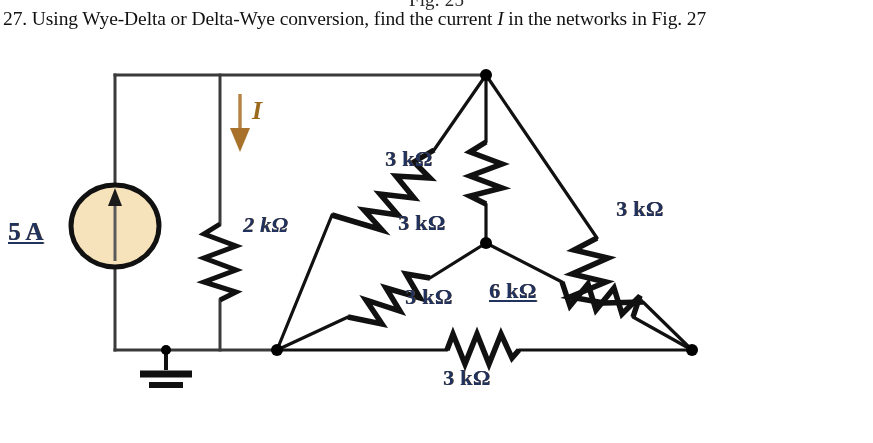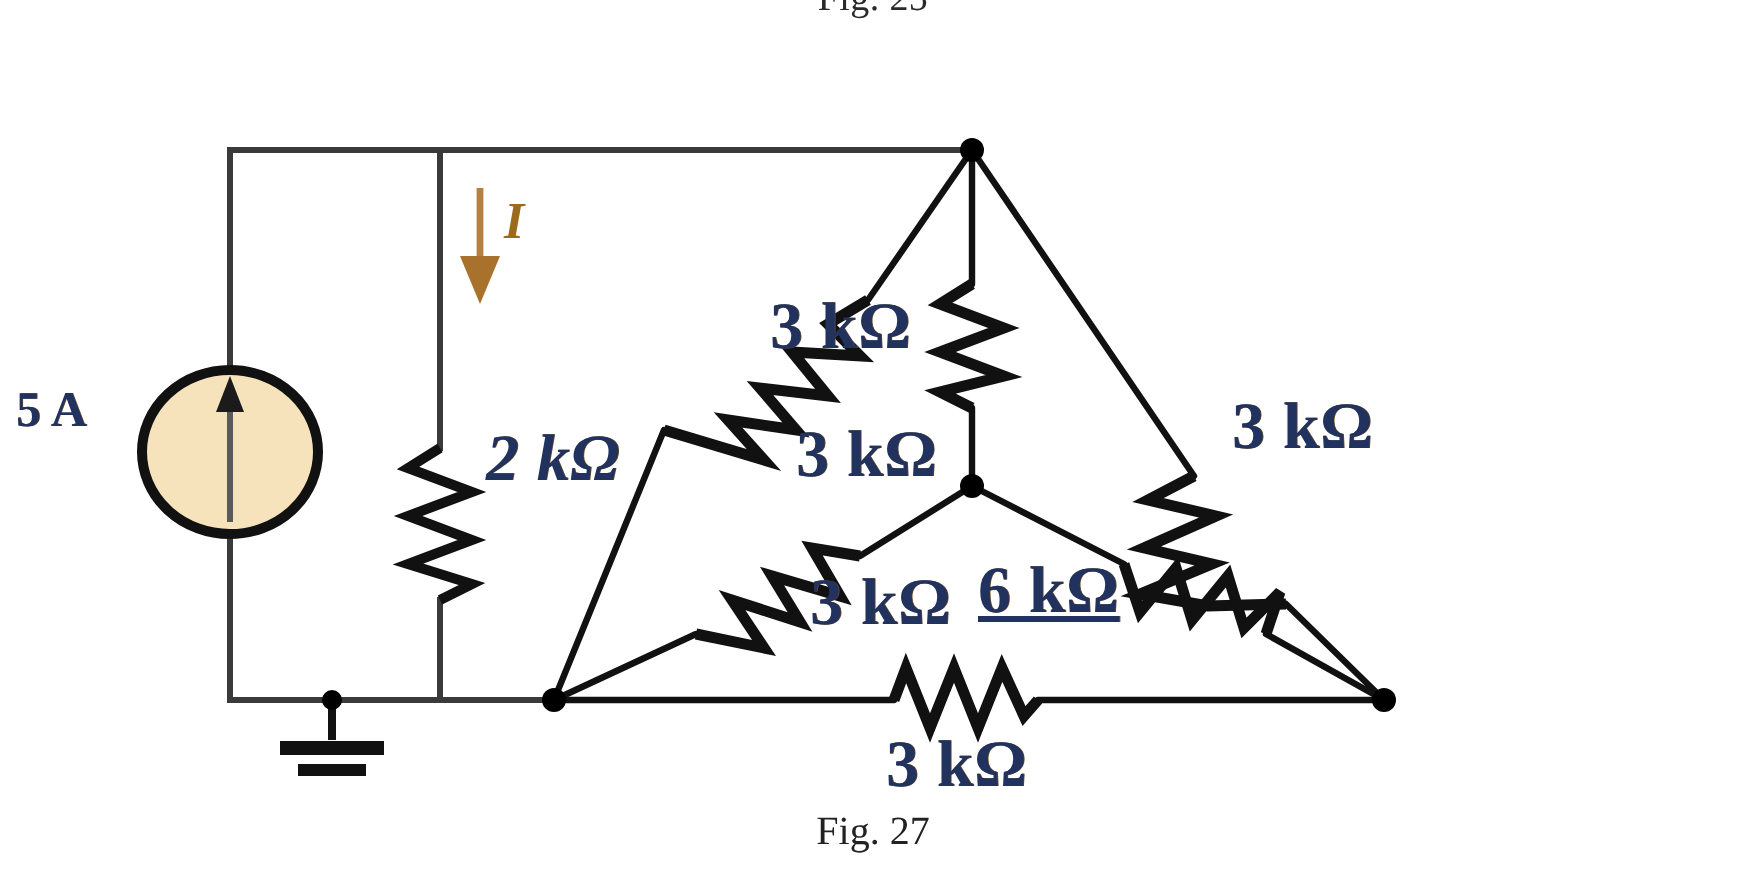--- a/index.html
+++ b/index.html
@@ -57,21 +57,21 @@
     width: 873px;
     height: 340px;
   }
   .circuit-wrap svg {
     display: block;
   }
   
   .rlabel {
     position: absolute;
     font-family: "Liberation Serif", "DejaVu Serif", serif;
-    font-size: 33px;
+    font-size: 22px;
     font-weight: 700;
     color: #21325e;
     white-space: nowrap;
     letter-spacing: 0.3px;
     text-shadow: 0.4px 0 0 #6b4f2a;
   }
   .src-label {
     position: absolute;
     font-size: 25px;
     font-weight: 700;
@@ -99,20 +99,23 @@
     white-space: nowrap;
   }
 </style>
 </head>
 <body>
 
 <div class="page">
 
   <div class="fig-top">Fig. 25</div>
 
+  <div class="problem-text">
+    <span>27. Using Wye-Delta or Delta-Wye conversion, find the current </span><span class="ital">I</span><span> in the networks in Fig. 27</span>
+  </div>
 
   <div class="circuit-wrap">
     <svg width="873" height="340" viewBox="0 0 873 340" xmlns="http://www.w3.org/2000/svg">
 
       <g stroke="#3a3a3a" stroke-width="3" fill="none" stroke-linecap="square">
 
         <line x1="115" y1="23" x2="486" y2="23"></line>
 
         <line x1="115" y1="23" x2="115" y2="134"></line>
 
@@ -187,34 +190,33 @@
         <circle cx="692" cy="298" r="6"></circle>
       </g>
 
       <g>
         <line x1="240" y1="42" x2="240" y2="86" stroke="#b58143" stroke-width="3.4"></line>
         <polygon points="240,100 230,76 250,76" fill="#a8722c"></polygon>
       </g>
 
     </svg>
 
-    <div class="src-label" style="left:8px; top:140px;">5 A</div>
+    <div class="src-label" style="left:8px; top:166px;text-decoration:underline;">5 A</div>
 
     <div class="i-label" style="left:252px; top:44px;">I</div>
 
     <div class="rlabel" style="left:243px; top:160px;font-style:italic;">2 kΩ</div>
 
     <div class="rlabel" style="left:385px; top:94px;">3 kΩ</div>
 
     <div class="rlabel" style="left:398px; top:158px;">3 kΩ</div>
 
     <div class="rlabel" style="left:616px; top:144px;">3 kΩ</div>
 
     <div class="rlabel" style="left:405px; top:232px;">3 kΩ</div>
 
     <div class="rlabel" style="left:489px; top:226px;text-decoration:underline;">6 kΩ</div>
 
     <div class="rlabel" style="left:443px; top:313px;">3 kΩ</div>
   </div>
 
-  <div class="fig-bottom">Fig. 27</div>
 
 </div>
 
 </body></html>

